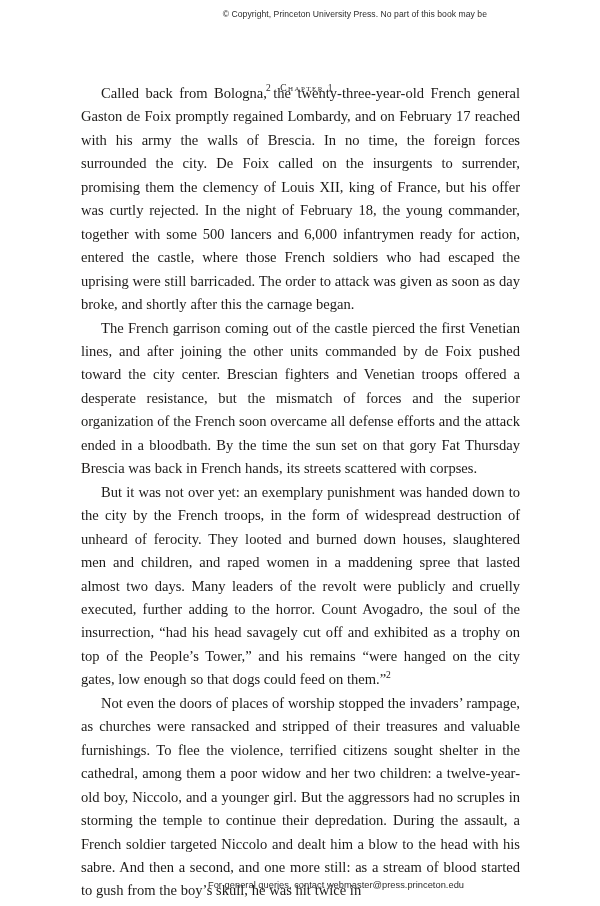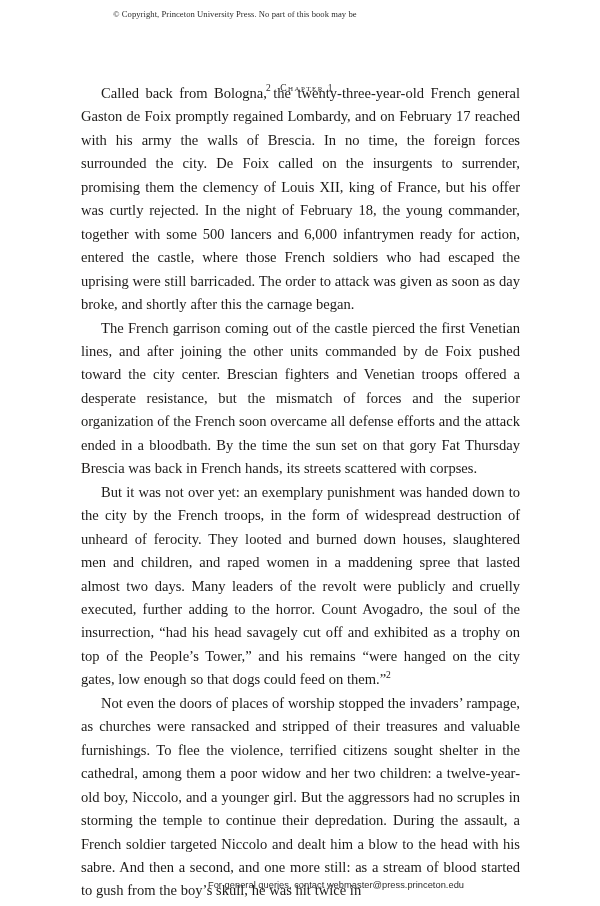--- a/index.html
+++ b/index.html
@@ -23,24 +23,24 @@
     height: 906px;
     box-sizing: border-box;
   }
 
   
   .copyright-block {
     position: absolute;
     top: 8px;
     left: 113px;
     width: 374px;
-    font-family: Liberation Serif, serif;
+    font-family: Liberation Sans, sans-serif;
     font-size: 8.6px;
     line-height: 12.6px;
-    text-align: left;
+    text-align: right;
     color: #2b2b2b;
     letter-spacing: 0.05px;
   }
 
   
   .running-head {
     position: absolute;
     top: 54px;
     left: 0;
     width: 600px;

